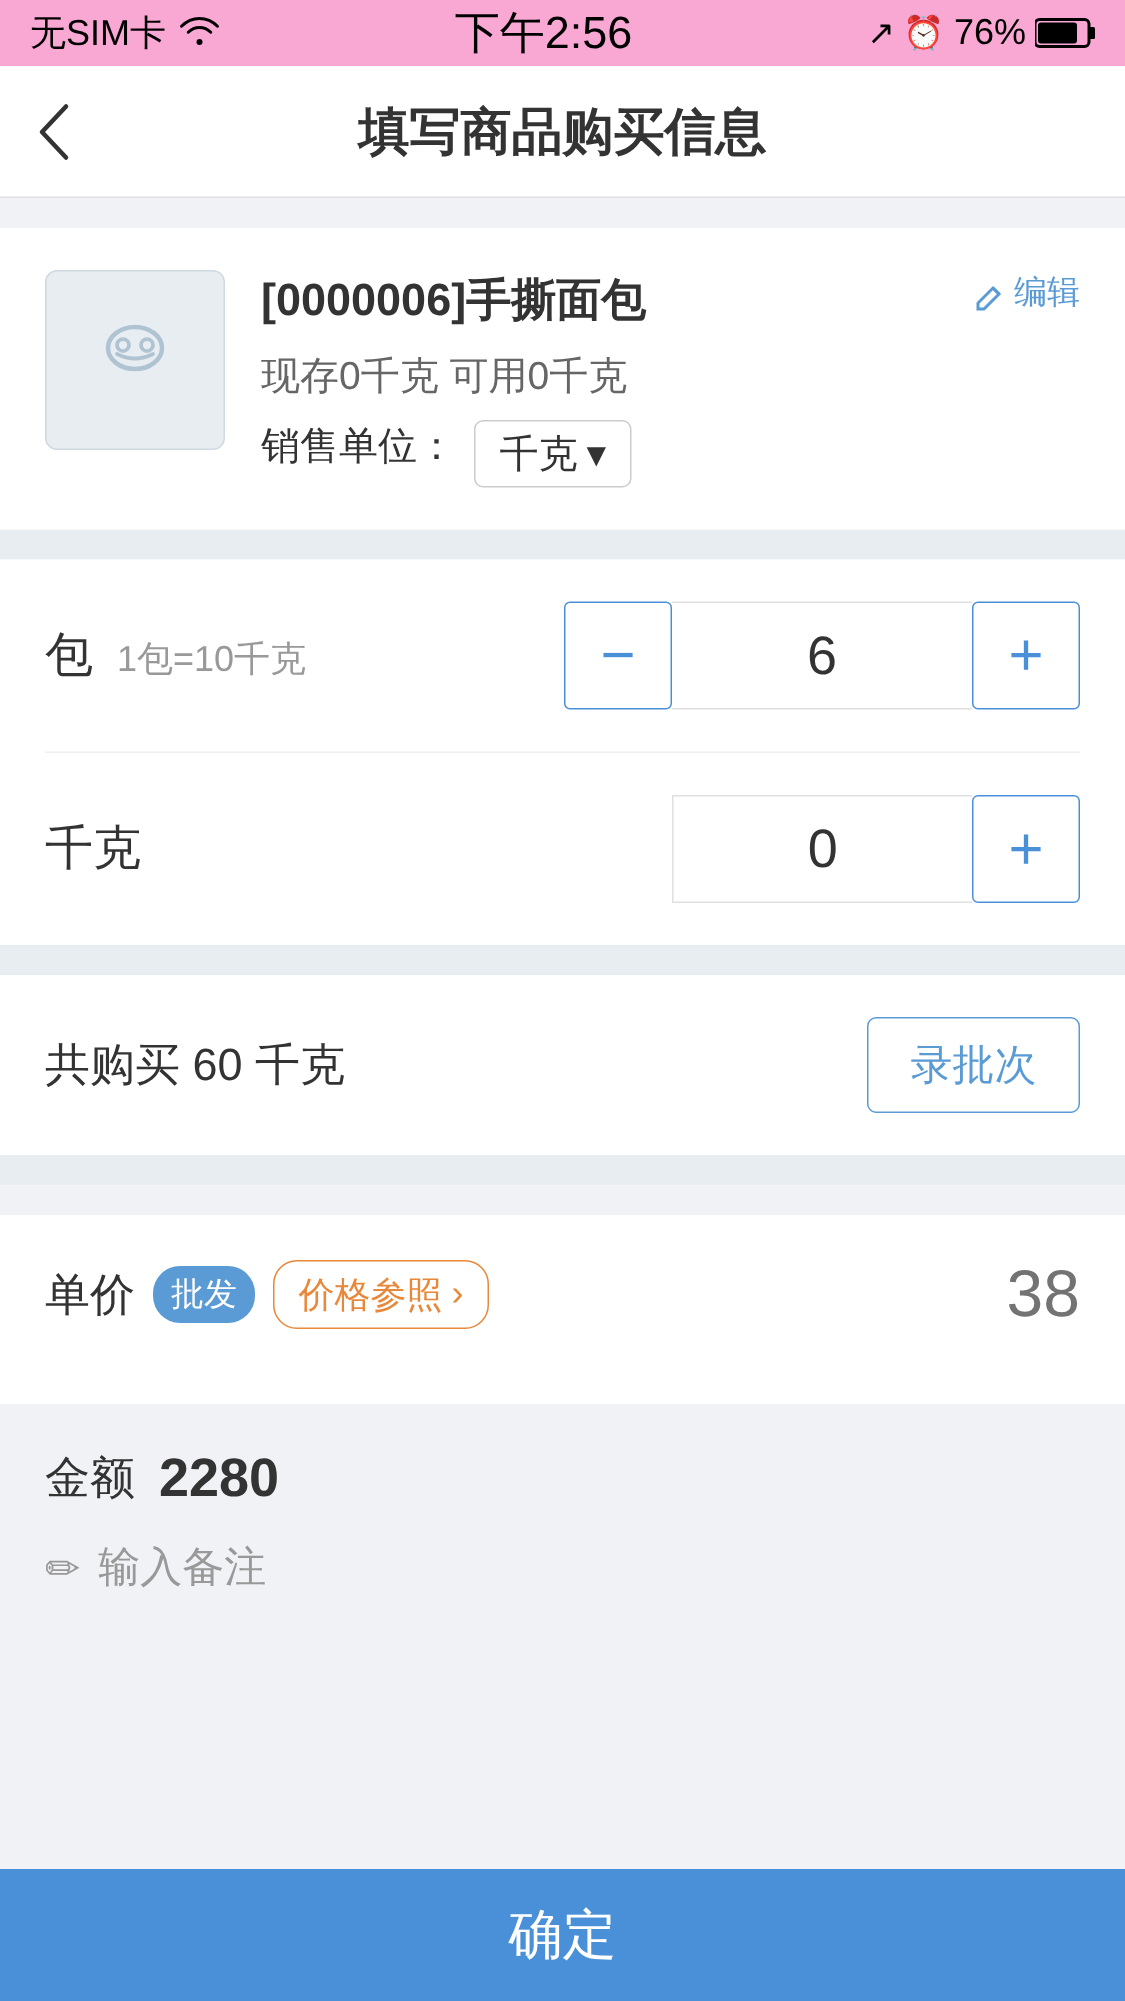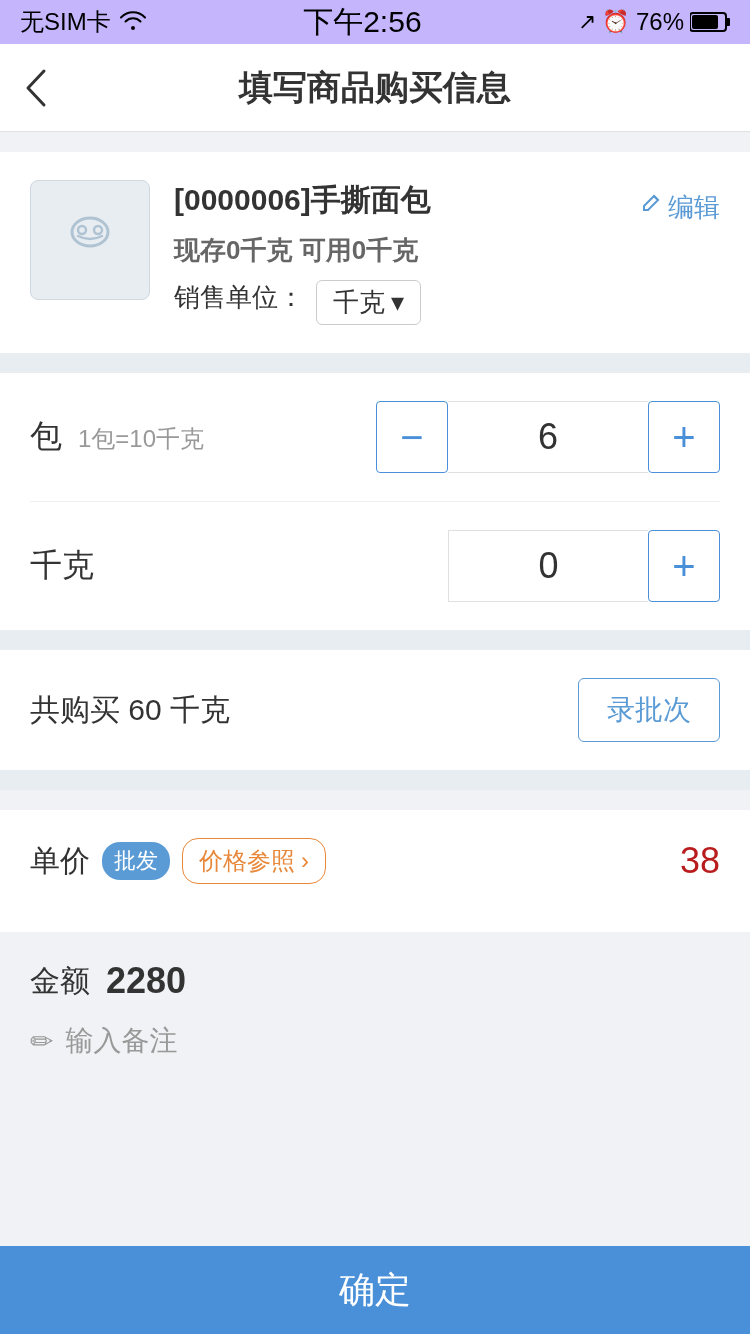--- a/index.html
+++ b/index.html
@@ -9,21 +9,21 @@
       min-height: 1334px;
       font-family: -apple-system, "PingFang SC", "Helvetica Neue", Arial, sans-serif;
       background: #f0f2f5;
       font-size: 28px;
       color: #333;
     }
 
     
     .status-bar {
       height: 44px;
-      background: #c4b5fd;
+      background: #f9a8d4;
       display: flex;
       align-items: center;
       justify-content: space-between;
       padding: 0 20px;
       font-size: 24px;
       color: #000;
     }
     .status-left { display: flex; align-items: center; gap: 8px; }
     .status-center { font-size: 30px; font-weight: 500; }
     .status-right { display: flex; align-items: center; gap: 6px; font-size: 24px; }
@@ -82,21 +82,20 @@
     .product-name {
       font-size: 30px;
       font-weight: 600;
       color: #333;
       margin-bottom: 12px;
     }
     .product-stock {
       font-size: 26px;
       color: #666;
       margin-bottom: 12px;
-      font-weight: bold;
     }
     .product-unit-row {
       display: flex;
       align-items: flex-start;
       gap: 12px;
       font-size: 26px;
       color: #333;
     }
     .unit-select {
       border: 1px solid #ccc;
@@ -106,27 +105,26 @@
       background: #fff;
       color: #333;
       display: flex;
       align-items: center;
       gap: 6px;
     }
     .edit-btn {
       position: absolute;
       right: 30px;
       top: 28px;
-      font-size: 26px;
+      font-size: 22px;
       color: #5b9bd5;
       display: flex;
-      align-items: flex-start;
+      align-items: flex-end;
       gap: 4px;
       cursor: pointer;
-      margin-top: 10px;
     }
 
     
     .section-divider {
       height: 20px;
       background: #e8edf2;
     }
 
     .quantity-section {
       background: #fff;
@@ -233,21 +231,21 @@
       border-radius: 16px;
       padding: 6px 16px;
       color: #e8883a;
       font-size: 24px;
       cursor: pointer;
       display: flex;
       align-items: center;
       gap: 6px;
       background: #fff;
     }
-    .price-value { font-size: 36px; color: #b91c1c; }
+    .price-value { font-size: 44px; color: #737373; }
 
     
     .amount-section {
       background: #f0f2f5;
       padding: 28px 30px;
     }
     .amount-row {
       display: flex;
       align-items: center;
       gap: 16px;

